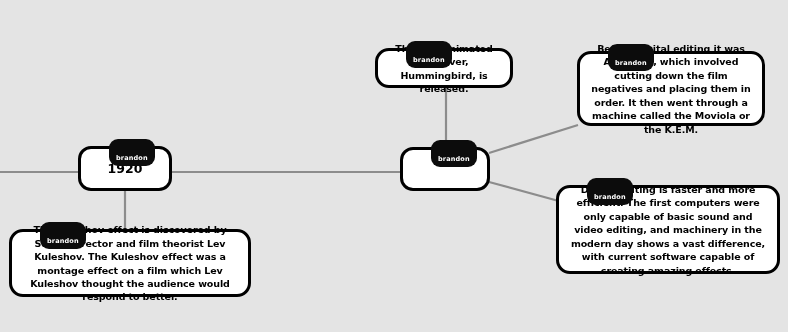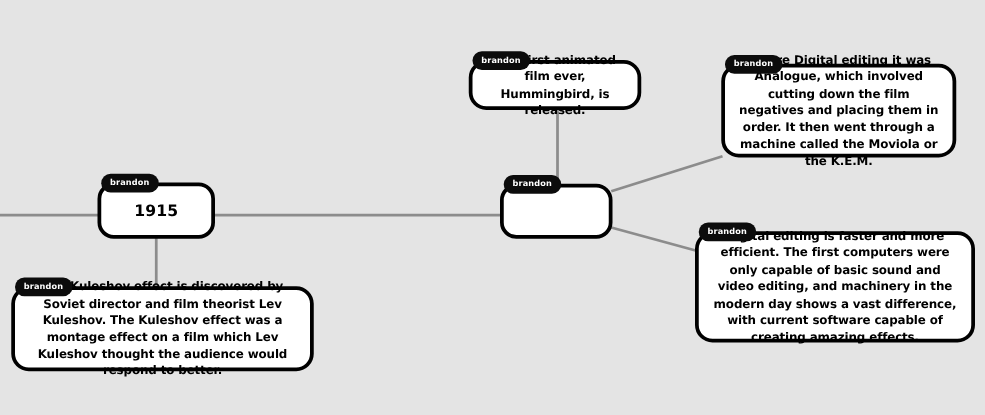--- a/index.html
+++ b/index.html
@@ -52,28 +52,28 @@
   .card.node {
     border-radius: 13px;
     font-size: 12.5px;
     letter-spacing: 0.1px;
   }
 
   
   .pill {
     position: absolute;
     top: -10px;
-    left: 0;
+    left: 28px;
     background: #0c0c0c;
     color: #ffffff;
     font-size: 6.5px;
     font-weight: bold;
     letter-spacing: 0.15px;
     line-height: 1;
-    padding: 4px 7px 4px 7px;
+    padding: 16px 7px 4px 7px;
     border-radius: 9px;
     z-index: 5;
     white-space: nowrap;
   }
 
   .card-text {
     display: block;
     width: 100%;
   }
 </style>
@@ -88,21 +88,21 @@
       <line x1="171" y1="172" x2="401" y2="172"></line>
       <line x1="125" y1="189" x2="125" y2="237"></line>
       <line x1="446" y1="87" x2="446" y2="148"></line>
       <line x1="489" y1="153" x2="578" y2="125"></line>
       <line x1="489" y1="182" x2="566" y2="203"></line>
     </g>
   </svg>
 
   <div class="card node" style="left:78px; top:146px; width:94px; height:45px;">
     <span class="pill">brandon</span>
-    <span class="card-text">1915</span>
+    <span class="card-text">1920</span>
   </div>
 
   <div class="card node" style="left:400px; top:147px; width:90px; height:44px;">
     <span class="pill">brandon</span>
   </div>
 
   <div class="card note" style="left:9px; top:229px; width:242px; height:68px;">
     <span class="pill">brandon</span>
     <span class="card-text">The Kuleshov effect is discovered by Soviet director and film theorist Lev Kuleshov. The Kuleshov effect was a montage effect on a film which Lev Kuleshov thought the audience would respond to better.</span>
   </div>

